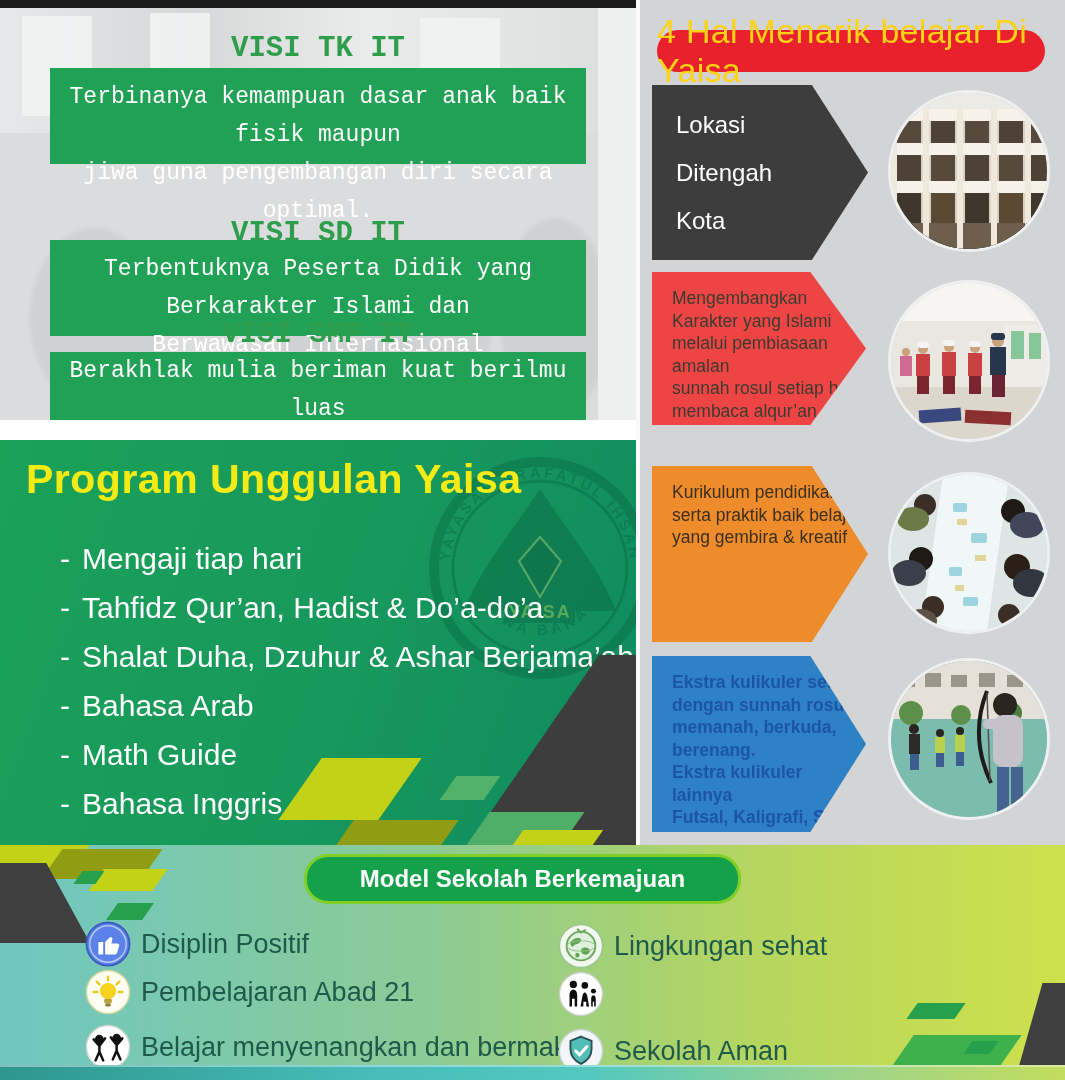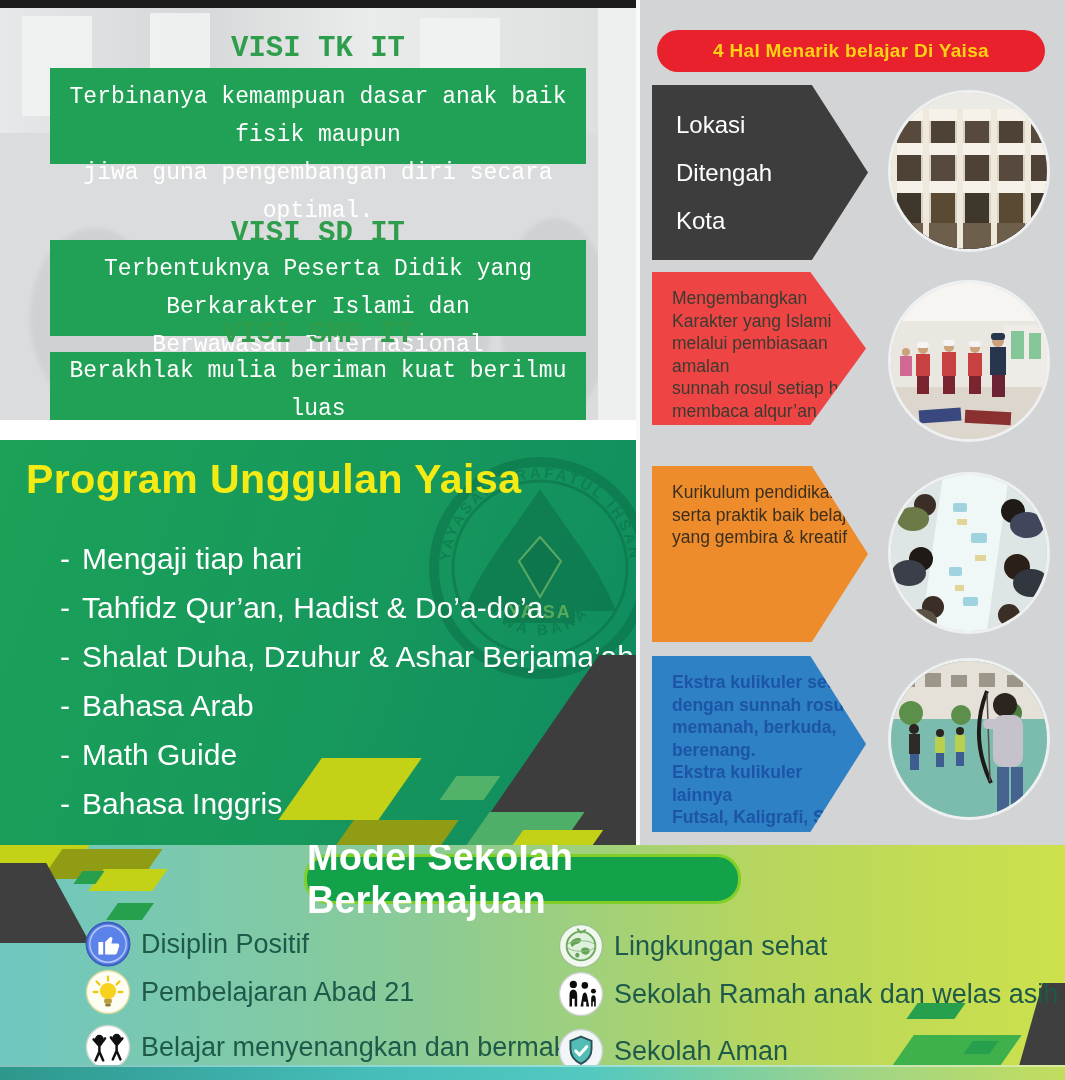--- a/index.html
+++ b/index.html
@@ -22,31 +22,31 @@
   .program-title{position:absolute;left:26px;top:16px;font-size:41px;font-weight:bold;color:#f4eb15;margin:0;letter-spacing:.5px;}
   .program-list{position:absolute;left:44px;top:78px;margin:16px;padding:0;list-style:none;font-size:30px;color:#fff;}
   .program-list li{height:49px;line-height:49px;white-space:nowrap;}
   .program-list .dash{margin-right:12px;}
   .logo-wrap{position:absolute;left:425px;top:13px;width:230px;height:230px;opacity:.5;}
   .deco{position:absolute;}
   .sk{transform:skewX(-35deg);}
 
   
   .panel{position:absolute;left:636px;top:0;width:429px;height:845px;background:#d2d4d6;border-left:4px solid #fafafa;box-sizing:border-box;}
-  .red-banner{position:absolute;left:17px;top:30px;width:388px;height:42px;border-radius:22px;background:#e8212d;color:#ffd313;font-size:19px;font-weight:bold;display:flex;align-items:center;justify-content:center;letter-spacing:.3px;}
+  .red-banner{position:absolute;left:17px;top:30px;width:388px;height:42px;border-radius:22px;background:#e8212d;color:#ffd313;font-size:34px;font-weight:normal;display:flex;align-items:center;justify-content:center;letter-spacing:.3px;}
   .feature-row{position:absolute;left:0;width:429px;}
   .arrow-box{position:absolute;left:12px;clip-path:polygon(0 0,74% 0,100% 50%,74% 100%,0 100%);box-sizing:border-box;white-space:pre-line;}
   .ft-lg{font-size:24px;line-height:48px;color:#fff;padding:16px 0 0 24px;}
   .ft-sm{font-size:17.5px;line-height:22.5px;padding:15px 0 0 20px;font-weight:500;}
   .photo-circle{position:absolute;left:248px;width:162px;height:162px;border-radius:50%;overflow:hidden;border:3px solid #eef0f1;box-sizing:border-box;background:#cfd2d4;}
   .photo-circle svg{display:block;}
 
   
   .band{position:absolute;left:0;top:845px;width:1065px;height:235px;background:linear-gradient(90deg,#6fc7c0 0%,#8bcb96 40%,#b7d65e 72%,#cde14c 100%);overflow:hidden;}
-  .green-pill{position:absolute;left:304px;top:9px;width:431px;height:44px;border-radius:24px;background:#13a14a;border:3px solid #7fcf27;color:#fff;font-size:38px;font-weight:bold;display:flex;align-items:center;justify-content:center;}
+  .green-pill{position:absolute;left:304px;top:9px;width:431px;height:44px;border-radius:24px;background:#13a14a;border:3px solid #7fcf27;color:#fff;font-size:24px;font-weight:bold;display:flex;align-items:center;justify-content:center;}
   .band-item{position:absolute;display:flex;align-items:center;gap:10px;}
   .band-item .lbl{font-size:27px;color:#1e5a49;line-height:46px;white-space:nowrap;}
   .icon-circle{width:46px;height:46px;border-radius:50%;flex:0 0 46px;}
   .bottom-strip{position:absolute;left:0;bottom:0;width:1065px;height:13px;background:linear-gradient(90deg,#2e978d 0%,#46bdb9 35%,#52c8c0 55%,#9ed489 80%,#c2dd5d 100%);border-top:2px solid rgba(255,255,255,.4);box-sizing:content-box;}
 </style>
 </head>
 <body>
 
 <div class="poster">
 
@@ -367,21 +367,20 @@
         <circle cx="24" cy="24" r="22.5" fill="#fff" stroke="#c9cfc9" stroke-width="1.5"></circle>
         <g fill="#0d0d0d">
           <circle cx="16" cy="14" r="3.8"></circle>
             <path d="M12 37V25c0-3.4 1.6-5.6 4-5.6s4 2.2 4 5.6v12h-2.6v-8h-2.8v8z"></path>
           <circle cx="28" cy="15" r="3.4"></circle>
             <path d="M23.5 37l2-11c.4-2.2 1.3-3.6 2.5-3.6s2.1 1.4 2.5 3.6l2 11h-3v-5h-3v5z"></path>
           <circle cx="37" cy="21" r="2.6"></circle>
             <path d="M34.6 37v-8c0-2.3 1-3.8 2.4-3.8s2.4 1.5 2.4 3.8v8h-1.7v-5h-1.4v5z"></path>
         </g>
       </svg>
-      <span class="lbl">Sekolah Ramah anak dan welas asih</span>
     </div>
     <div class="band-item" style="left:558px;top:183px;">
       <svg class="icon-circle" viewBox="0 0 48 48">
         <circle cx="24" cy="24" r="22.5" fill="#f3f6f6" stroke="#c7d2d4" stroke-width="1.5"></circle>
         <path d="M24 9l11 4.4V22c0 7.6-4.9 12.6-11 15.4C17.9 34.6 13 29.6 13 22v-8.6L24 9z" fill="#52bdb4" stroke="#2d4f58" stroke-width="2"></path>
         <polyline points="18.5,24 22.5,28 30,19.5" fill="none" stroke="#fff" stroke-width="3.2" stroke-linecap="round" stroke-linejoin="round"></polyline>
       </svg>
       <span class="lbl">Sekolah Aman</span>
     </div>
 

